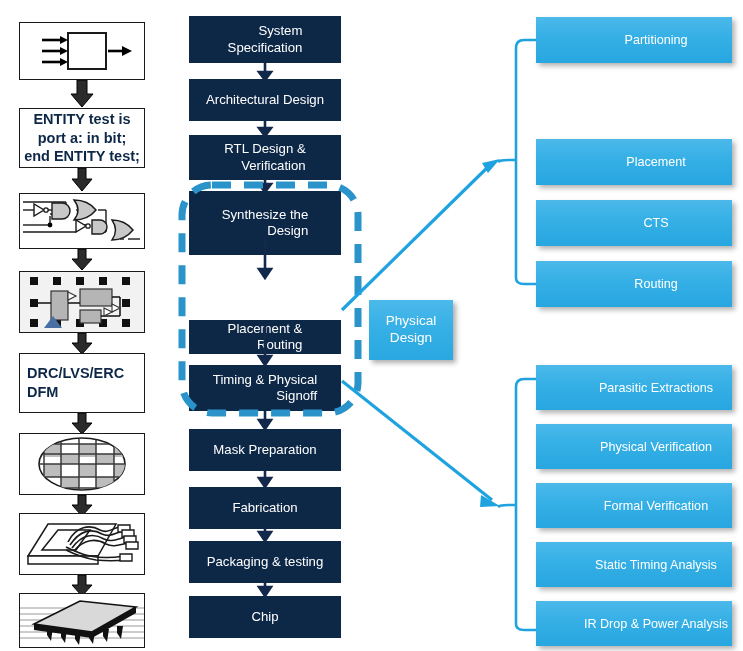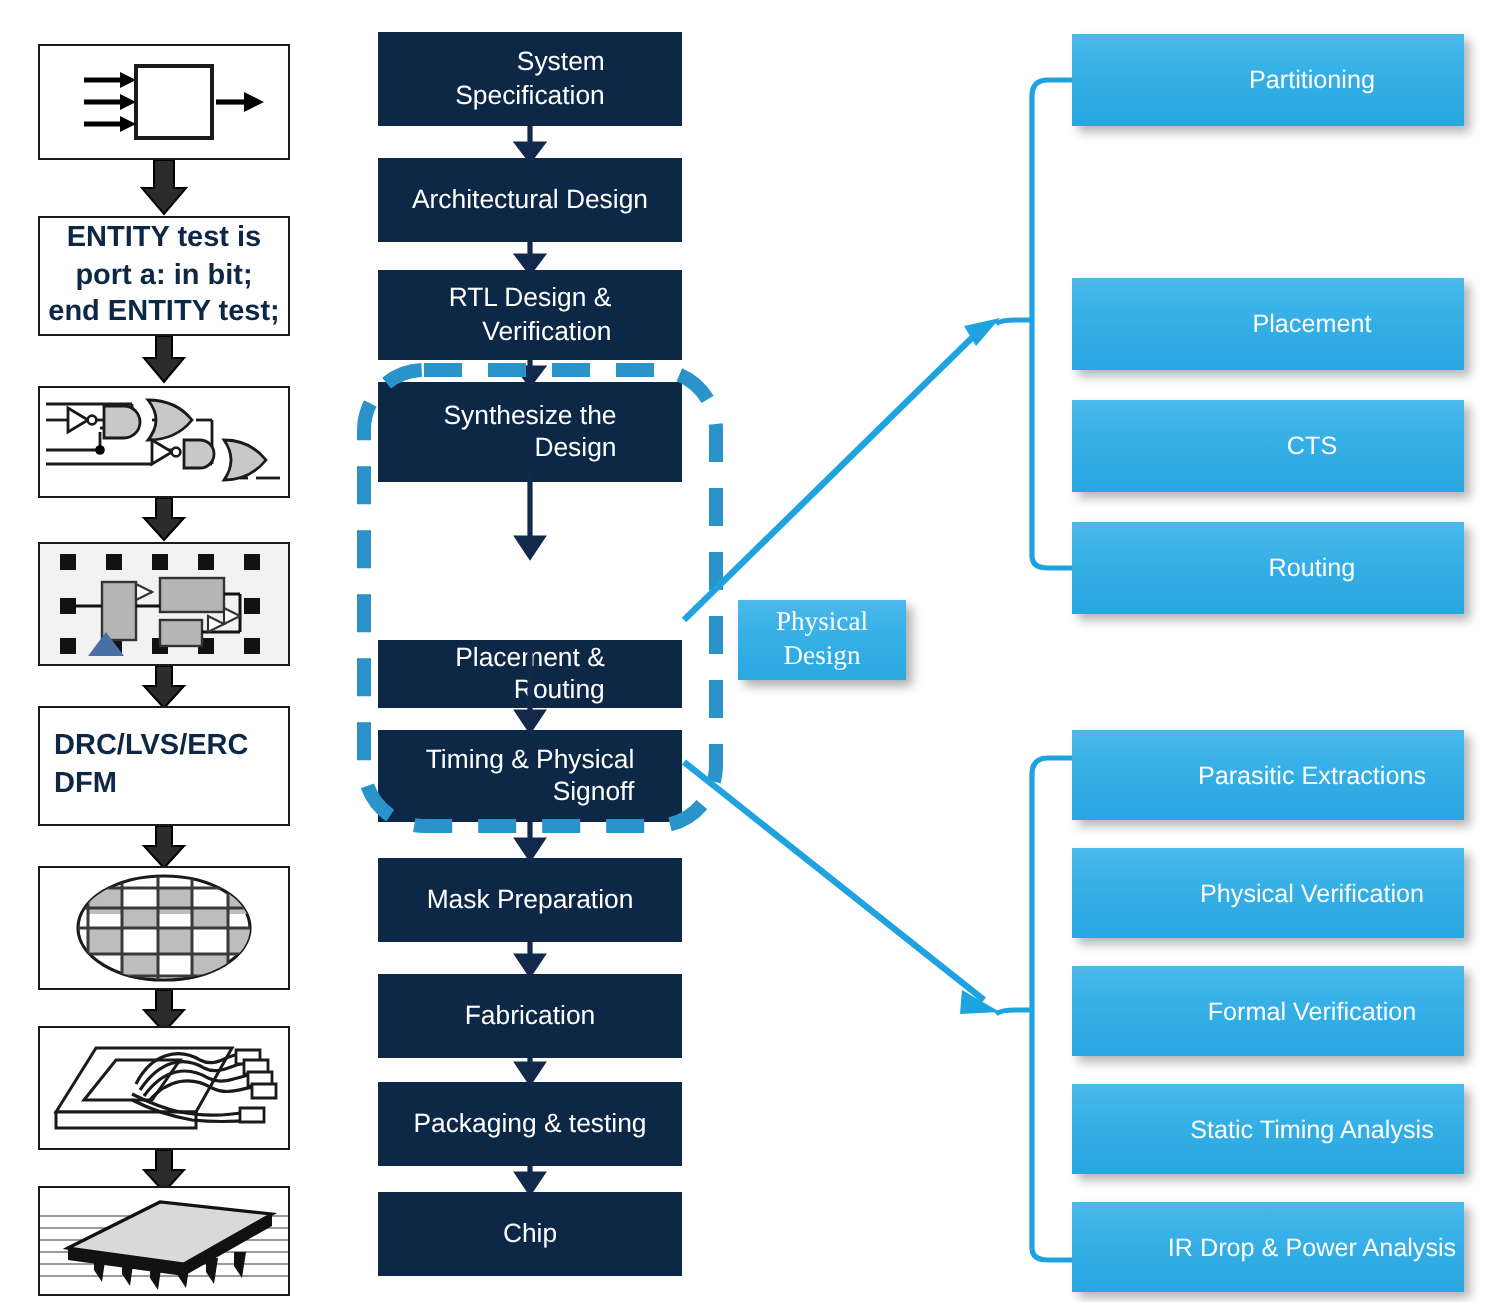--- a/index.html
+++ b/index.html
@@ -267,21 +267,21 @@
     <span>Architectural Design</span>
   </div>
 
   <div class="flow-box" style="left:189px;top:135px;width:152px;height:45px;">
     <span>
       <span>RTL Design &amp;</span><br>
       <span>Verification</span>
     </span>
   </div>
 
-  <div class="flow-box" style="left:189px;top:191px;width:152px;height:50px;">
+  <div class="flow-box" style="left:189px;top:191px;width:152px;height:64px;">
     <span>
       <span>Synthesize the</span><br>
       <span>Design</span>
     </span>
   </div>
 
   <div class="flow-box" style="left:189px;top:278px;width:152px;height:34px;margin-top:42px;">
     <span>
       <span>Placement &amp;</span><br>
       <span>Routing</span>
@@ -331,21 +331,21 @@
       <polygon points="259,532 271,532 265,541"></polygon>
       <line x1="265" y1="583" x2="265" y2="588"></line>
       <polygon points="259,587 271,587 265,596"></polygon>
     </g>
   </svg>
 
   <svg class="ovl">
     <rect x="182" y="185" width="176" height="228" rx="30" ry="30" fill="none" stroke="#2a93c9" stroke-width="7" stroke-dasharray="19 13" stroke-linecap="butt"></rect>
   </svg>
 
-  <div class="pd-label" style="left:369px;top:300px;width:84px;height:40px;font-family:Liberation Serif, serif;">
+  <div class="pd-label" style="left:369px;top:300px;width:84px;height:60px;">
     <span>
       <span>Physical</span><br>
       <span>Design</span>
     </span>
   </div>
 
   <div class="blue-box" style="left:536px;top:17px;width:196px;height:46px;">
     <span>Partitioning</span>
   </div>
   <div class="blue-box" style="left:536px;top:139px;width:196px;height:46px;">

